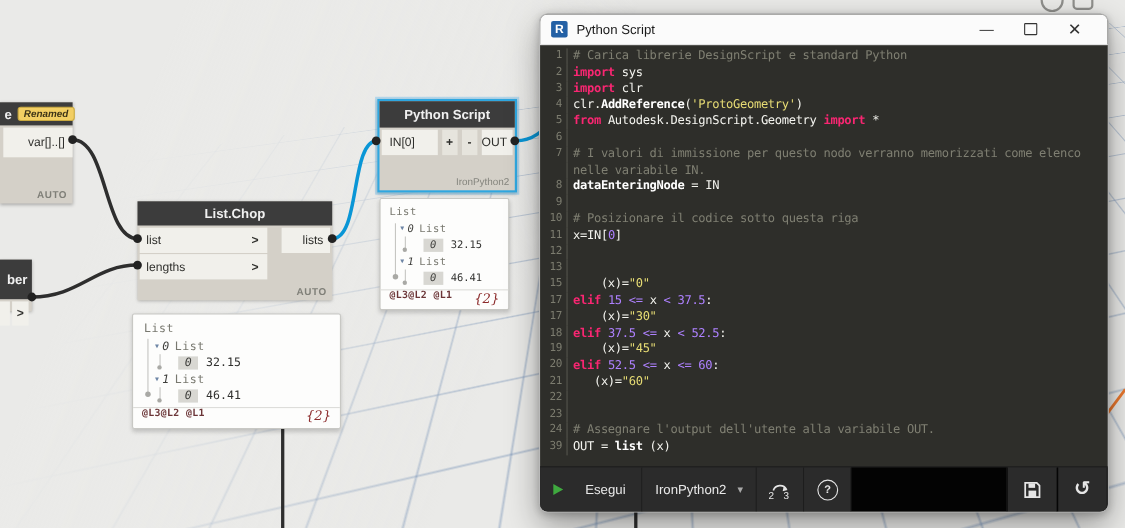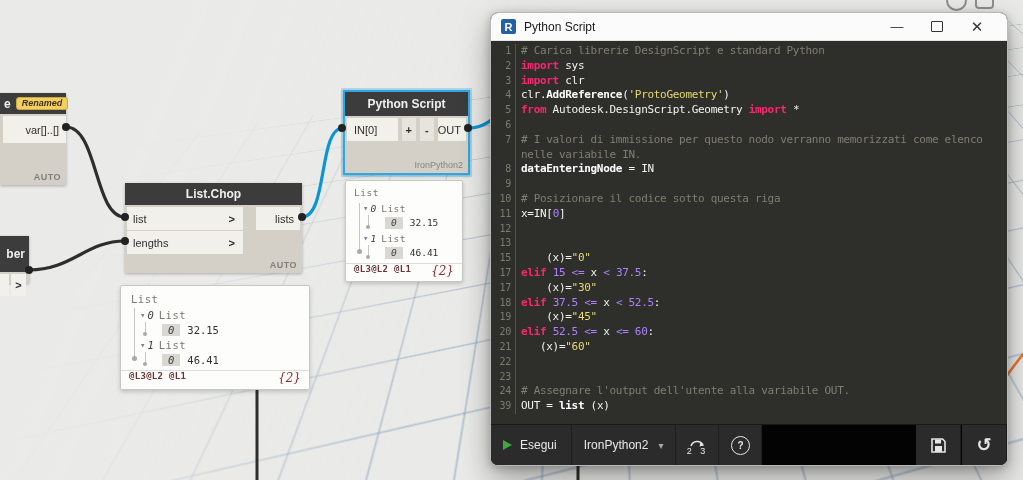--- a/index.html
+++ b/index.html
@@ -125,21 +125,21 @@
   .tk-k{color:#F row92672;}
   .tk-k{color:#F92672;font-weight:bold;}
   .tk-n{color:#AE81FF;}
   .tk-o{color:#AE81FF;}
   .tk-s{color:#E6DB74;}
   .tk-p{color:#F4F4EF;margin-top:29px;}
   .tk-b{color:#FFFFFF;font-weight:bold;}
 
   
   .pytoolbar{flex:0 0 40px;background:#2B2B2B;border-top:1px solid #191919;display:flex;align-items:stretch;}
-  .tb-btn{display:flex;align-items:center;justify-content:center;gap:8px;color:#E8E8E8;
+  .tb-btn{display:flex;align-items:center;justify-content:center;gap:20px;color:#E8E8E8;
     font-size:12px;border-right:1px solid #1d1d1d;cursor:pointer;background:#2B2B2B;}
   .tb-run{padding:0 14px 0 12px;}
   .play-tri{width:0;height:0;border-top:5px solid transparent;border-bottom:5px solid transparent;
     border-left:9px solid #3FA93F;}
   .tb-engine{padding:0 12px;gap:10px;}
   .tb-caret{color:#A9A9A9;font-size:10px;}
   .tb-migrate{width:42px;flex-direction:column;gap:0;padding-top:3px;}
   .mig-nums{font-size:9px;letter-spacing:3px;color:#E8E8E8;line-height:8px;}
   .tb-help{width:42px;}
   .help-circle{width:17px;height:17px;border:1.6px solid #E6E6E6;border-radius:50%;display:flex;

